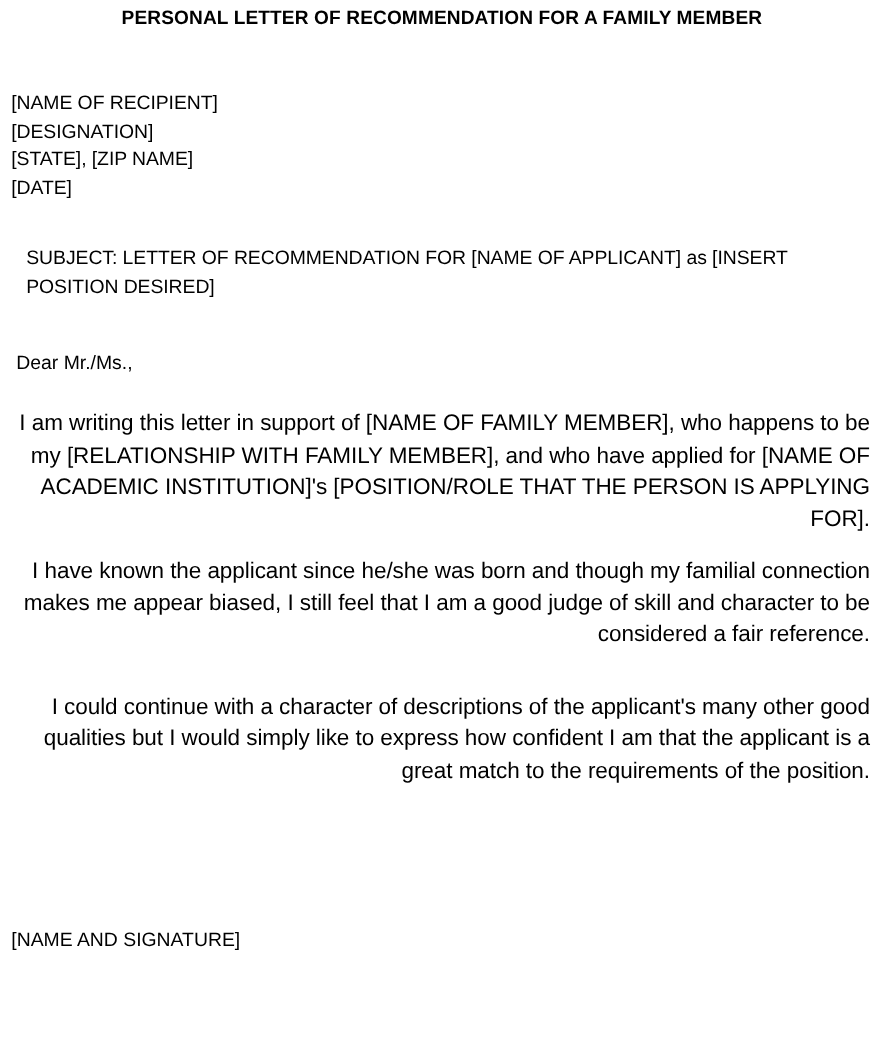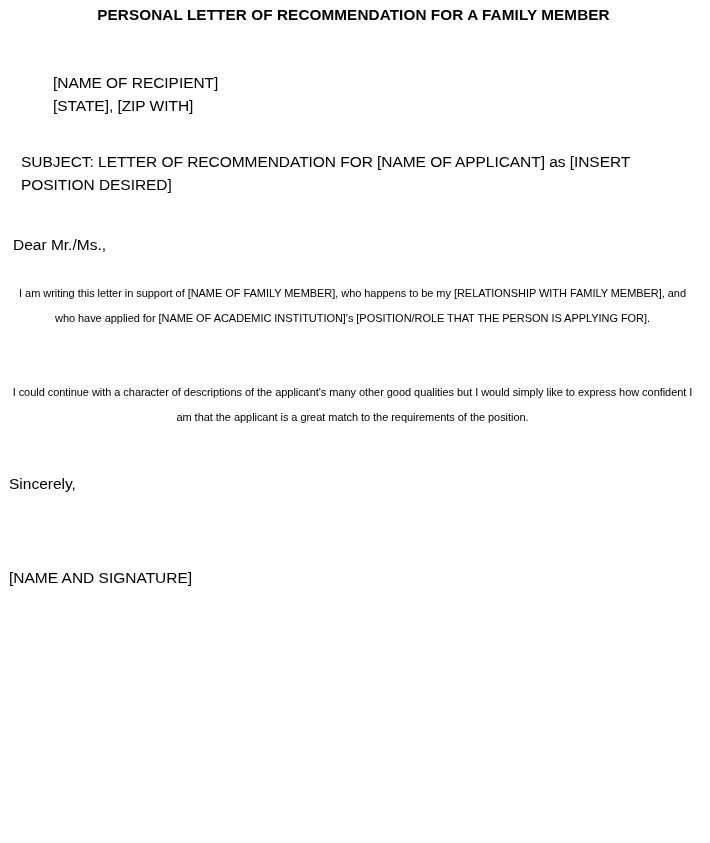--- a/index.html
+++ b/index.html
@@ -33,41 +33,41 @@
     white-space: nowrap;
     transform: scaleX(0.985);
     transform-origin: center top;
   }
   .spacer-after-title { height: 47px; }
   .address-block {
     font-size: 15.5px;
     line-height: 22.6px;
     letter-spacing: -0.05px;
   }
-  .address-line { white-space: nowrap; margin-left: 44px; }
+  .address-line { white-space: nowrap; }
   .block-gap { height: 22px; }
   .subject-line {
     font-size: 15.5px;
     line-height: 22.6px;
     letter-spacing: -0.05px;
     margin: 12px;
     padding-right: 6px;
   }
   .salutation {
     font-size: 15.5px;
     line-height: 22.6px;
     margin: 4px;
   }
   .body-para {
-    font-size: 11px;
+    font-size: 18px;
     line-height: 25.5px;
     letter-spacing: -0.05px;
     margin: 0;
     padding-right: 2px;
-    text-align: center;
+    text-align: right;
   }
   .para-gap { height: 16px; }
   .gap-sub-to-salut { height: 22px; }
   .gap-salut-to-body { height: 20px; }
   .gap-body-to-close { height: 42px; }
   .closing {
     font-size: 15.5px;
     line-height: 22.6px;
     margin: 0;
   }
@@ -82,46 +82,48 @@
 <body>
 
 <div class="page">
 
   <h1 class="doc-title">PERSONAL LETTER OF RECOMMENDATION FOR A FAMILY MEMBER</h1>
 
   <div class="spacer-after-title"></div>
 
   <div class="address-block">
     <div class="address-line">[NAME OF RECIPIENT]</div>
-    <div class="address-line">[STATE], [ZIP WITH]</div>
+    <div class="address-line">[DESIGNATION]</div>
+    <div class="address-line">[STATE], [ZIP NAME]</div>
+    <div class="address-line">[DATE]</div>
   </div>
 
   <div class="block-gap"></div>
 
   <p class="subject-line">SUBJECT: LETTER OF RECOMMENDATION FOR [NAME OF APPLICANT] as [INSERT POSITION DESIRED]</p>
 
   <div class="gap-sub-to-salut"></div>
 
   <p class="salutation">Dear Mr./Ms.,</p>
 
   <div class="gap-salut-to-body"></div>
 
   <p class="body-para">I am writing this letter in support of [NAME OF FAMILY MEMBER], who happens to be my [RELATIONSHIP WITH FAMILY MEMBER], and who have applied for [NAME OF ACADEMIC INSTITUTION]'s [POSITION/ROLE THAT THE PERSON IS APPLYING FOR].</p>
 
   <div class="para-gap"></div>
 
+  <p class="body-para">I have known the applicant since he/she was born and though my familial connection makes me appear biased, I still feel that I am a good judge of skill and character to be considered a fair reference.</p>
 
   <div class="para-gap"></div>
 
 
   <div class="para-gap"></div>
 
   <p class="body-para">I could continue with a character of descriptions of the applicant's many other good qualities but I would simply like to express how confident I am that the applicant is a great match to the requirements of the position.</p>
 
   <div class="gap-body-to-close"></div>
 
-  <p class="closing">Sincerely,</p>
 
   <div class="gap-close-to-sig"></div>
 
   <p class="signature">[NAME AND SIGNATURE]</p>
 
 </div>
 
 </body></html>

